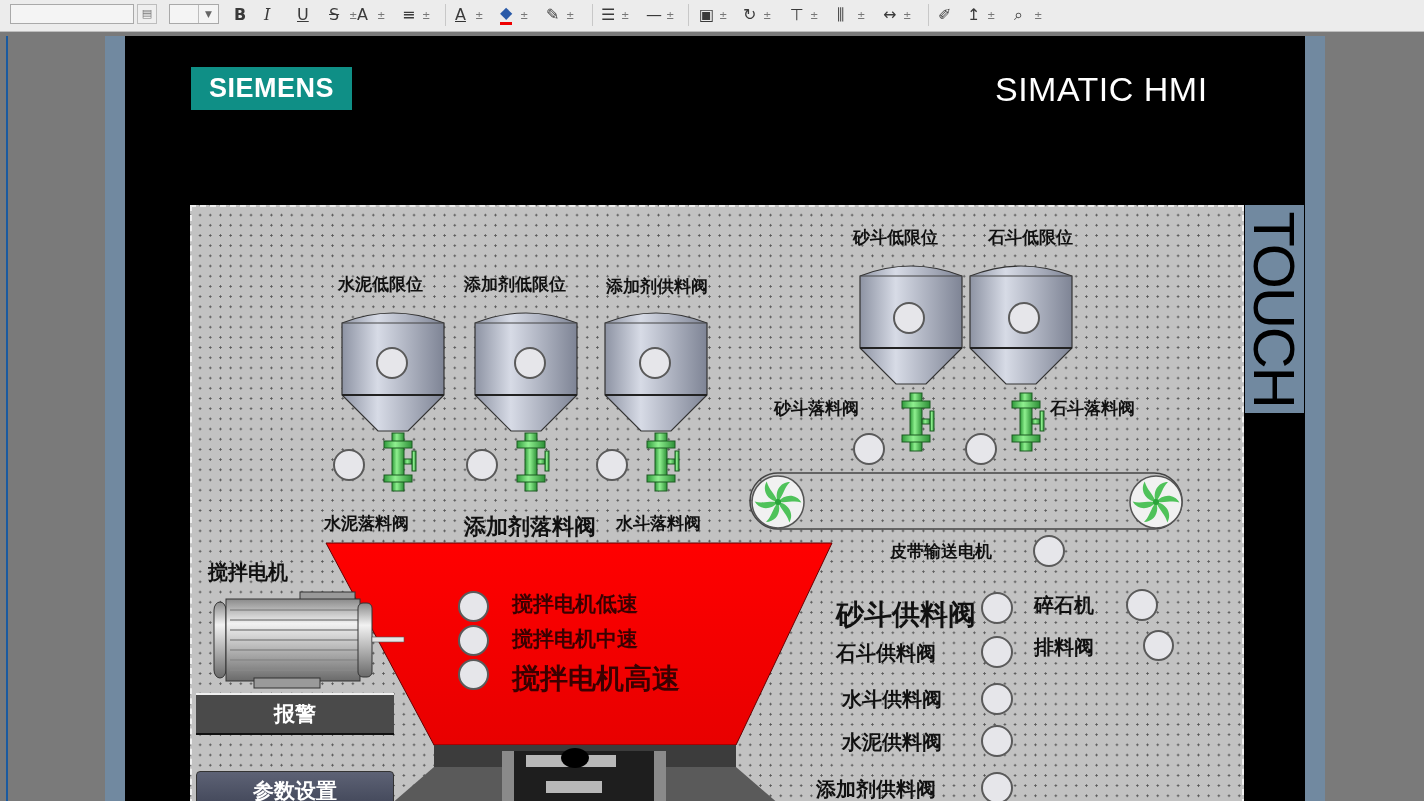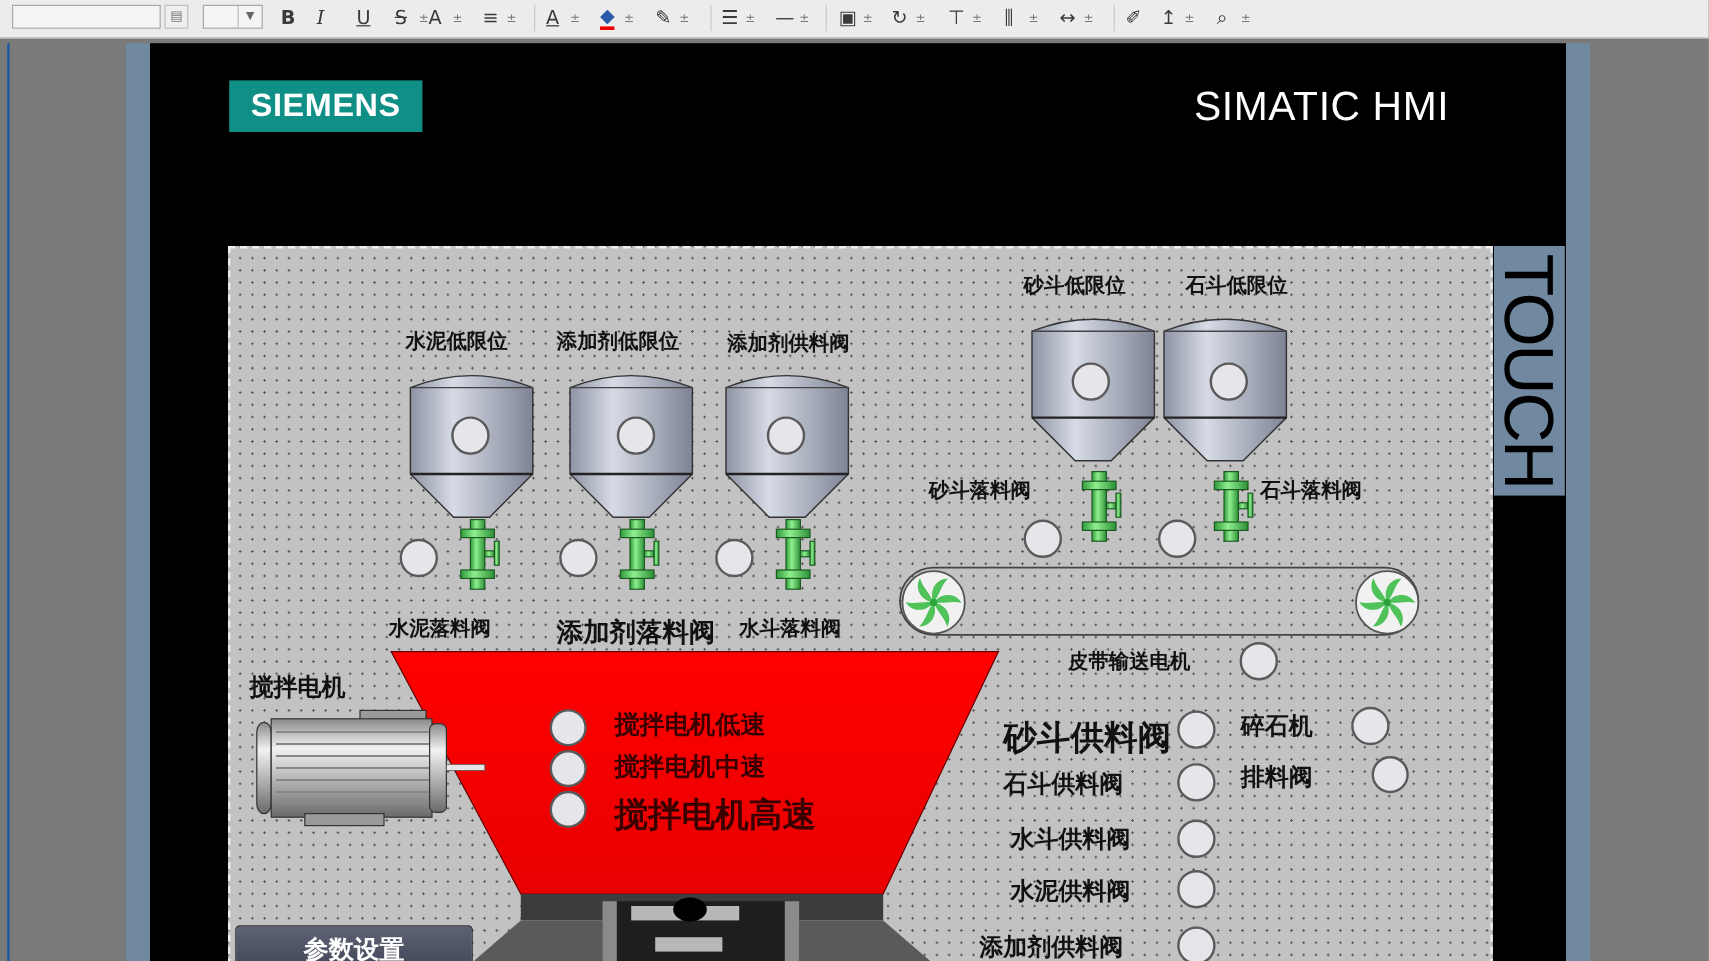--- a/index.html
+++ b/index.html
@@ -223,14 +223,15 @@
   <div class="lamp" style="left:789px;top:429px;width:32px;height:32px"></div>
   <div class="lamp" style="left:789px;top:476px;width:32px;height:32px"></div>
   <div class="lamp" style="left:789px;top:518px;width:32px;height:32px"></div>
   <div class="lamp" style="left:789px;top:565px;width:32px;height:32px"></div>
 
   <div class="lbl" style="left:842px;top:385px;font-size:20px">碎石机</div>
   <div class="lbl" style="left:842px;top:427px;font-size:20px">排料阀</div>
   <div class="lamp" style="left:934px;top:382px;width:32px;height:32px"></div>
   <div class="lamp" style="left:951px;top:423px;width:31px;height:31px"></div>
 
+  <div class="btn" style="left:4px;top:486px;width:198px;height:42px;background:#4a4a4a;border-top:2px solid #f0f0f0;border-bottom:2px solid #111;font-size:21px;line-height:38px">报警</div>
   <div class="btn" style="left:4px;top:564px;width:198px;height:40px;background:linear-gradient(#5d6275,#3f4456);border:1px solid #333;border-radius:4px;font-size:21px;line-height:38px">参数设置</div>
 </div>
 
 </body></html>

